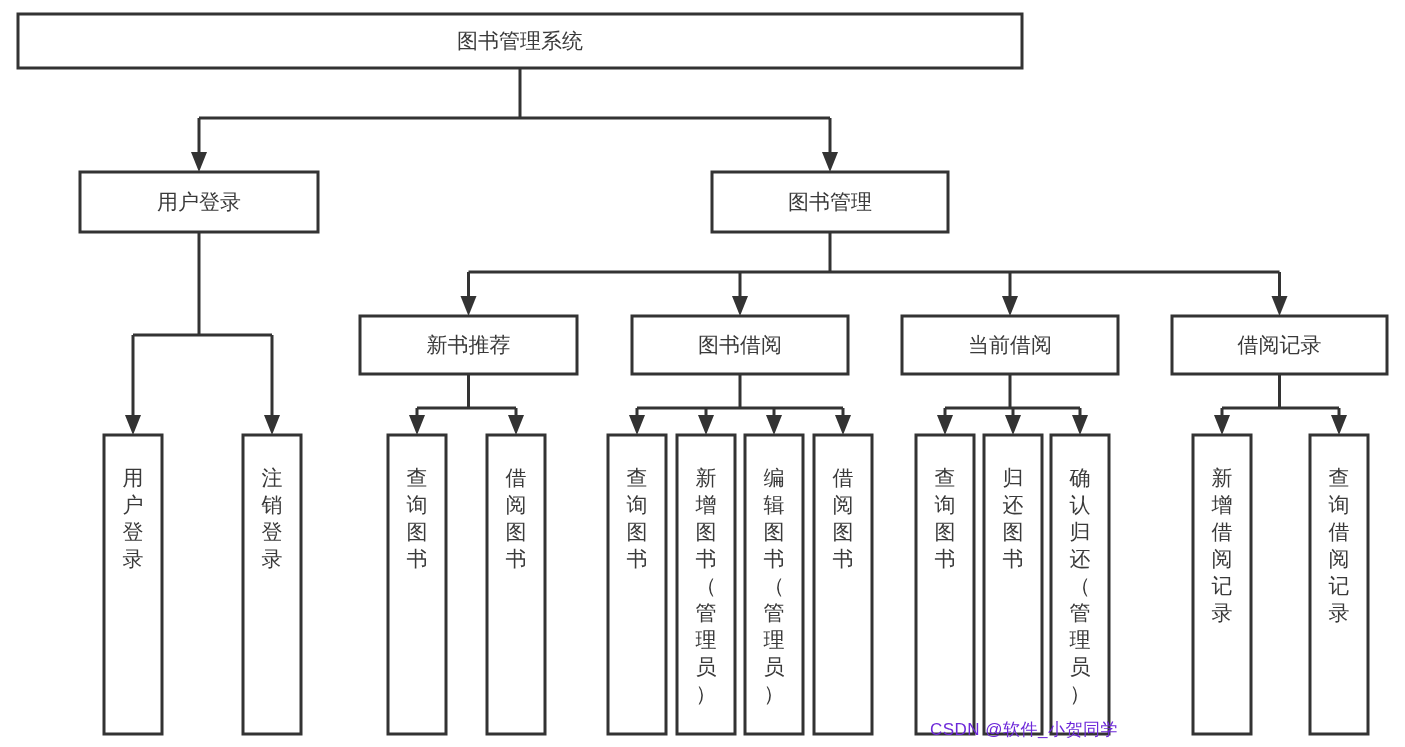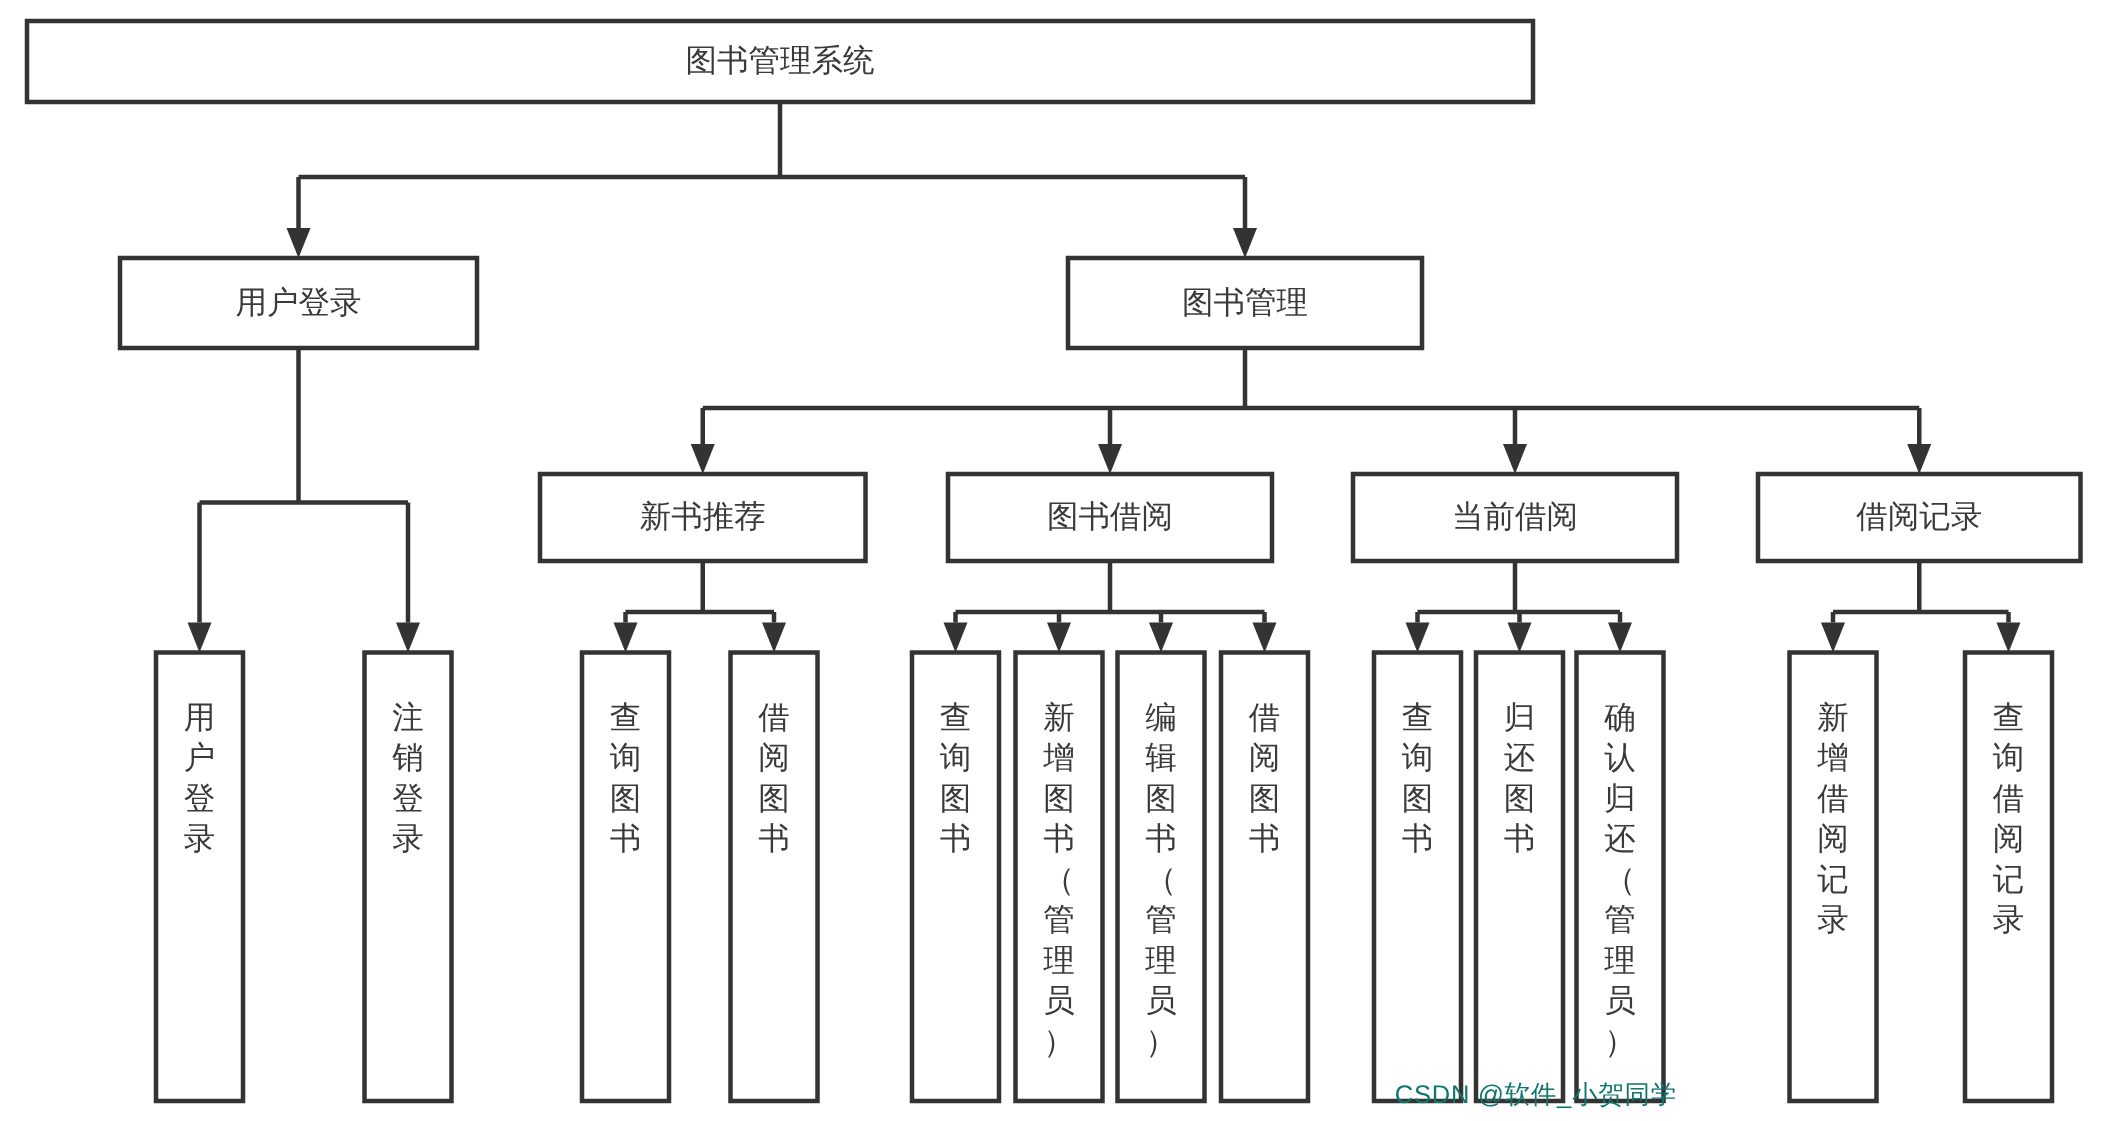--- a/index.html
+++ b/index.html
@@ -55,21 +55,21 @@
     fill: #3a3a3a;
     font-size: 21px;
     text-anchor: middle;
   }
   .watermark {
     position: absolute;
     right: 12px;
     bottom: 6px;
     font-family: "Liberation Sans", "DejaVu Sans", sans-serif;
     font-size: 17px;
-    color: #0f766e;
+    color: #6d28d9;
     white-space: nowrap;
     letter-spacing: 0.5px;
     user-select: none;
   }
 </style>
 </head>
 <body>
 
 <div id="diagram-root">
   <svg class="diagram-canvas" viewBox="0 0 1405 747" xmlns="http://www.w3.org/2000/svg">

